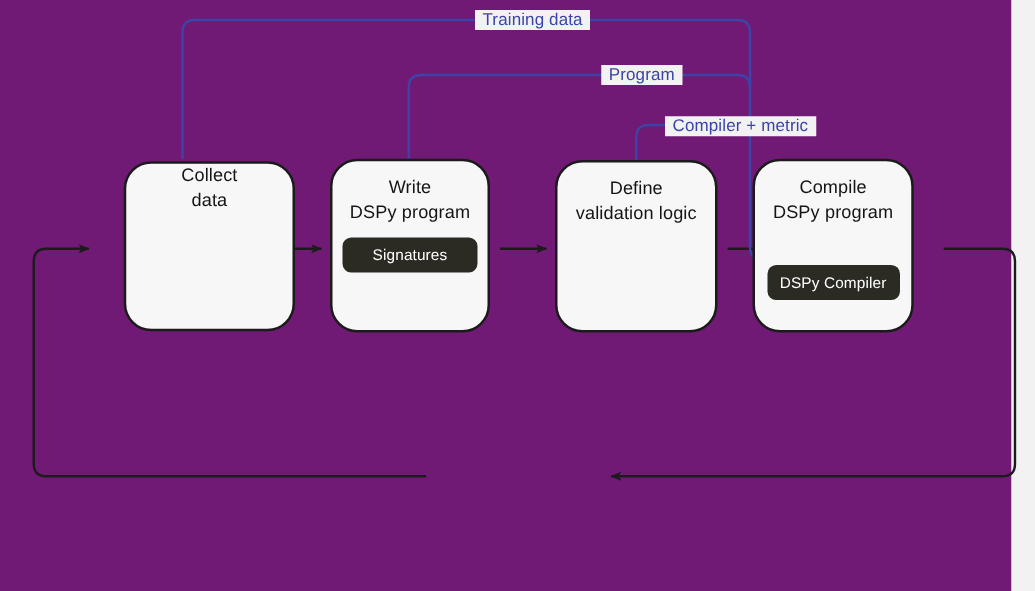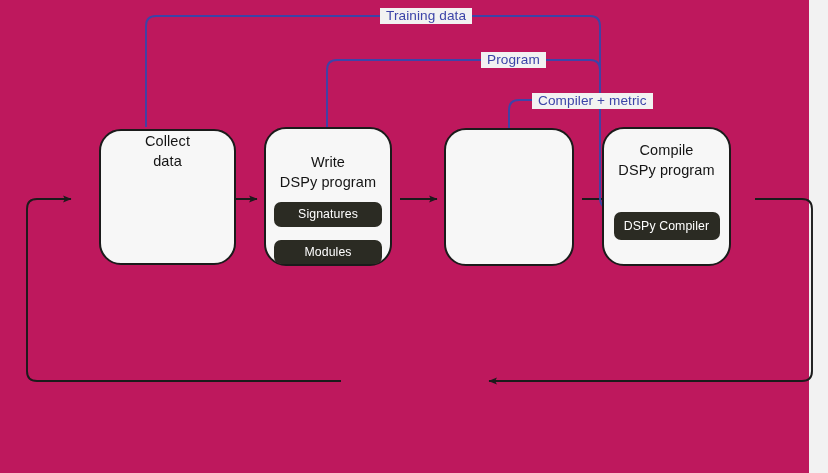--- a/index.html
+++ b/index.html
@@ -10,21 +10,21 @@
     width: 828px;
     height: 473px;
     background: #f2f2f2;
     font-family: "Liberation Sans", sans-serif;
     overflow: hidden;
   }
   #canvas {
     position: relative;
     width: 809px;
     height: 473px;
-    background: #be185d;
+    background: #701a75;
   }
   svg.wires {
     position: absolute;
     left: 0;
     top: 0;
     width: 828px;
     height: 473px;
   }
   .node {
     position: absolute;
@@ -62,21 +62,21 @@
     font-size: 13.6px;
     line-height: 16px;
     background: #f2f2f2;
     padding: 0 6px;
     white-space: nowrap;
     z-index: 4;
     letter-spacing: 0.1px;
   }
   
   #node-collect  { left: 79px;  top: 129px; width: 137px; height: 136px; justify-content: flex-start; margin-left: 20px; }
-  #node-write    { left: 264px; top: 127px; width: 128px; height: 139px; padding-top: 23px; }
+  #node-write    { left: 264px; top: 127px; width: 128px; height: 139px; padding-top: 11px; }
   #node-define   { left: 444px; top: 128px; width: 130px; height: 138px; padding-top: 11px; }
   #node-compile  { left: 602px; top: 127px; width: 129px; height: 139px; padding-top: 11px; }
   #node-iterate  { left: 341px; top: 305px; width: 139px; height: 157px; justify-content: center; }
 
   #node-write .chip  { width: 108px; height: 28px; }
   #node-write .chip.first { margin-top: 10px; }
   #node-write .chip.second { margin-top: 13px; }
   #node-define .chip { width: 113px; height: 30px; margin-top: 11px; }
   #node-compile .chip{ width: 106px; height: 28px; margin-top: 32px; }
 </style>
@@ -122,24 +122,25 @@
 
   <div class="node" id="node-collect">
     <div class="node-title">Collect
 data</div>
   </div>
 
   <div class="node" id="node-write">
     <div class="node-title">Write
 DSPy program</div>
     <div class="chip first">Signatures</div>
-    <div class="chip second">Modules</div>
   </div>
 
   <div class="node" id="node-define">
+    <div class="node-title">Define
+validation logic</div>
   </div>
 
   <div class="node" id="node-compile">
     <div class="node-title">Compile
 DSPy program</div>
     <div class="chip">DSPy Compiler</div>
   </div>
 
 
 </div>

